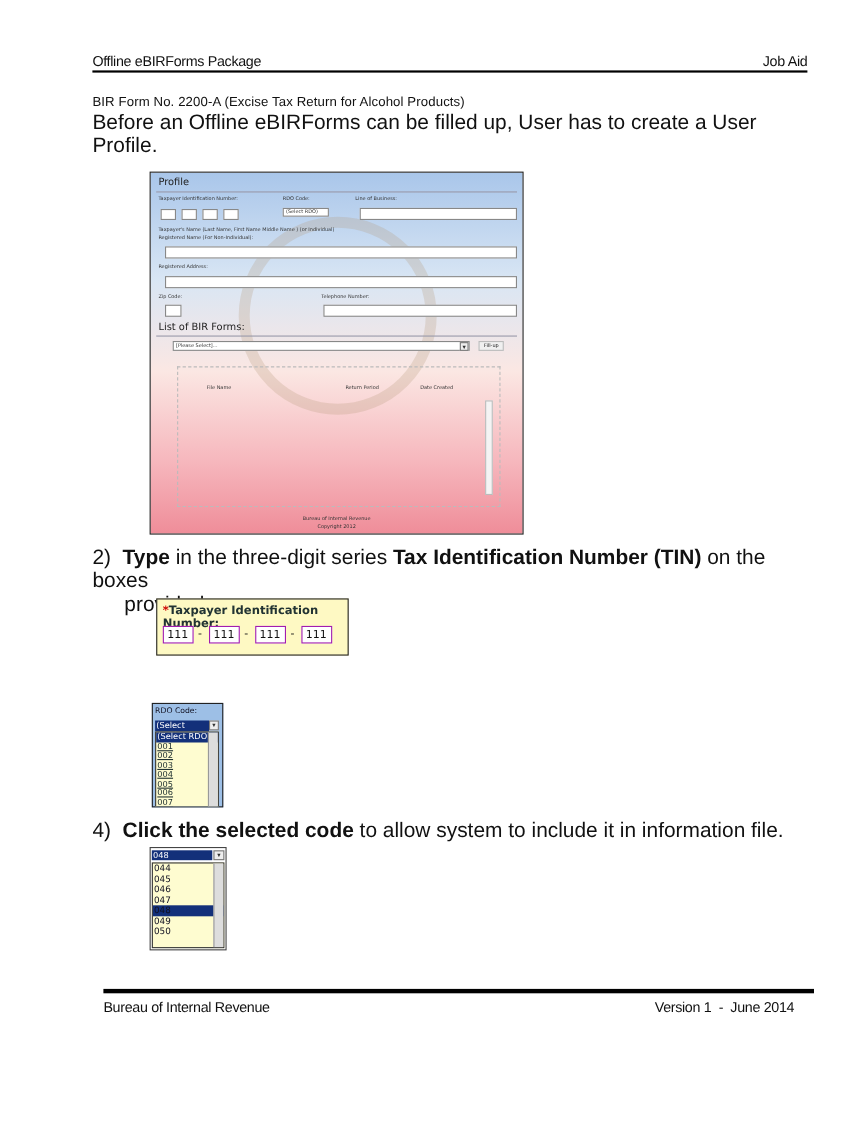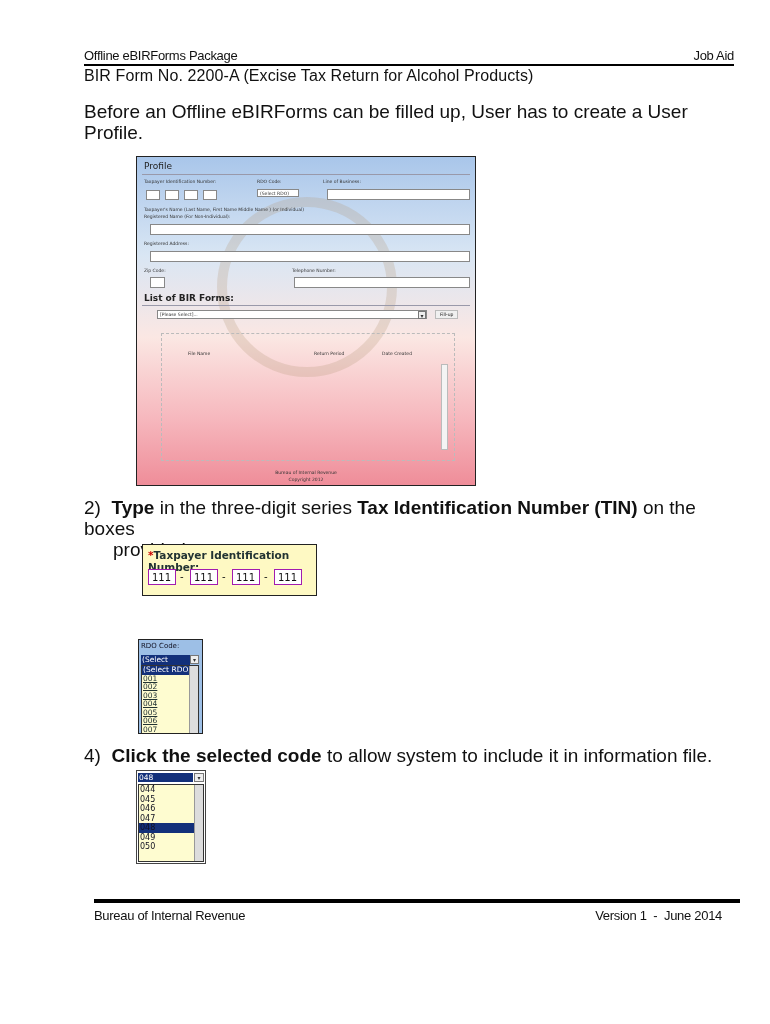--- a/index.html
+++ b/index.html
@@ -1,29 +1,29 @@
 <!DOCTYPE html>
 <html><head>
 <meta charset="utf-8">
 <style>
   body { margin:0; background:#fff; }
   .page { position:relative; width:740px; height:1024px; background:#fff; font-family:"Liberation Sans", sans-serif; color:#111; overflow:hidden; }
   .hdr { position:absolute; left:84px; top:48px; width:650px; font-size:13px; }
   .hdr-row { display:flex; justify-content:space-between; border-bottom:2px solid #000; padding-bottom:1px; letter-spacing:-0.3px; }
-  .hdr-sub { font-size:16px; margin-top:1px; letter-spacing:0.1px; }
+  .hdr-sub { font-size:12px; margin-top:19px; letter-spacing:0.1px; }
   .p { position:absolute; font-size:19px; line-height:21px; }
   .p b { font-weight:bold; }
   .shot { position:absolute; border:1px solid #222; box-sizing:border-box; font-family:"DejaVu Sans", sans-serif; }
   
   .prof { left:136px; top:156px; width:340px; height:330px; background:linear-gradient(#a9c6ea 0%, #d9e6f4 30%, #fbe7e3 55%, #f6b7bd 80%, #ef8d99 100%); overflow:hidden; }
   .prof .t { position:absolute; font-size:9px; font-weight:normal; color:#222; left:7px; top:4px; }
   .prof .lbl { position:absolute; font-size:4.5px; color:#333; }
   .prof .box { position:absolute; background:#fff; border:1px solid #888; box-sizing:border-box; }
   .prof .sel { position:absolute; background:#fff; border:1px solid #888; font-size:4.5px; line-height:7px; padding-left:2px; box-sizing:border-box; color:#333; }
-  .prof .lh { position:absolute; font-size:9px; font-weight:bold; left:7px; top:136px; color:#222; }
+  .prof .lh { position:absolute; font-size:9px; font-weight:normal; left:7px; top:136px; color:#222; }
   .prof .rule { position:absolute; left:5px; right:5px; height:1px; background:#99a; }
   .prof .btn { position:absolute; font-size:4.5px; border:1px solid #bbb; background:#f0f0f0; padding:1px 4px; }
   .prof .tbl { position:absolute; left:24px; top:176px; width:292px; height:126px; border:1px dashed #bbb; }
   .prof .col { position:absolute; font-size:4.5px; color:#333; top:17px; }
   .prof .sb { position:absolute; right:6px; top:30px; width:5px; height:84px; border:1px solid #bbb; background:#f4f4f4; }
   .prof .foot { position:absolute; width:100%; text-align:center; font-size:4.5px; color:#333; }
   .seal { position:absolute; left:80px; top:40px; width:180px; height:180px; border-radius:50%; border:10px solid rgba(180,150,120,0.25); box-sizing:border-box; }
   
   .tin { left:142px; top:544px; width:175px; height:52px; background:#fef9c3; }
   .tin .lab { position:absolute; left:5px; top:4px; font-size:10.5px; font-weight:bold; color:#233; }

